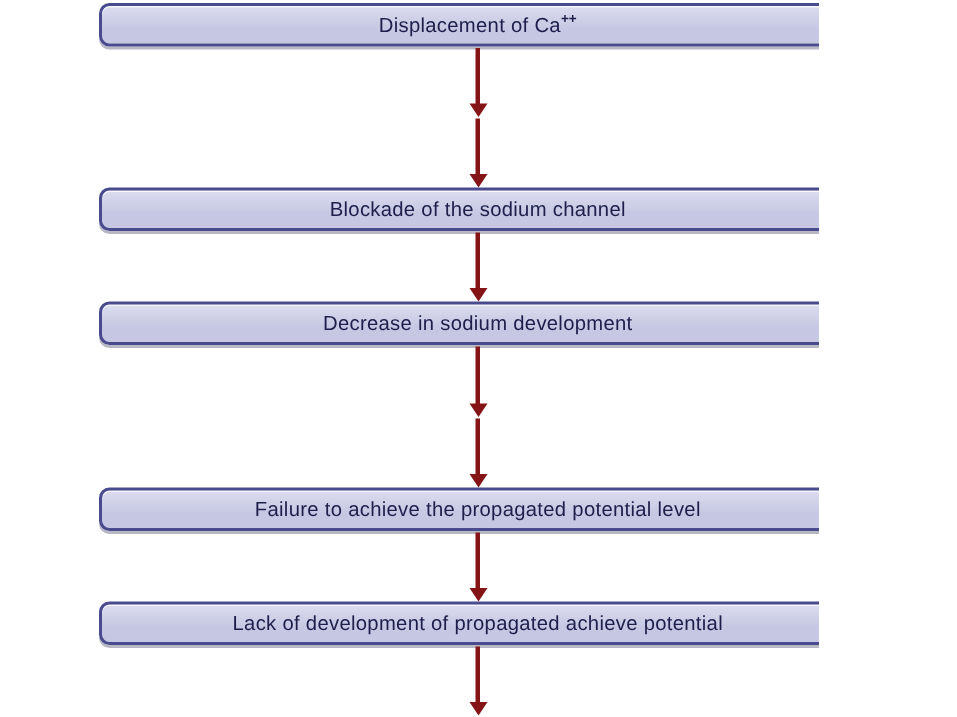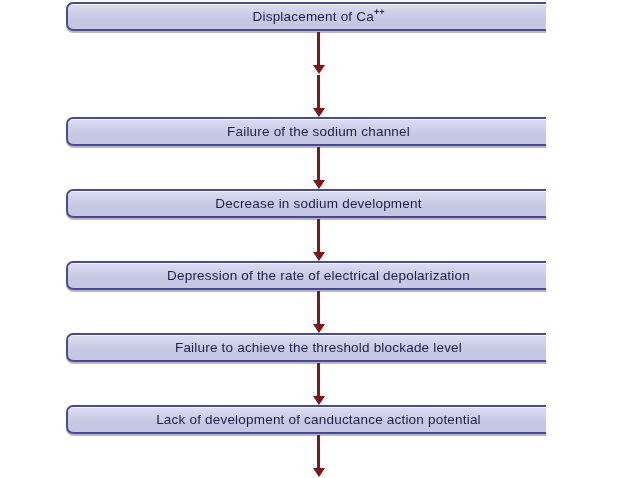--- a/index.html
+++ b/index.html
@@ -75,48 +75,45 @@
       </div>
       <div class="arrow">
         <div class="shaft"></div>
         <div class="head"></div>
       </div>
       <div class="arrow">
         <div class="shaft"></div>
         <div class="head"></div>
       </div>
       <div class="box">
-        <span>Failure of the sodium channel</span>
+        <span>Blockade of the sodium channel</span>
       </div>
       <div class="arrow">
         <div class="shaft"></div>
         <div class="head"></div>
       </div>
       <div class="box">
         <span>Decrease in sodium development</span>
       </div>
       <div class="arrow">
         <div class="shaft"></div>
         <div class="head"></div>
       </div>
+      <div class="arrow">
+        <div class="shaft"></div>
+        <div class="head"></div>
+      </div>
       <div class="box">
-        <span>Depression of the rate of electrical depolarization</span>
+        <span>Failure to achieve the propagated potential level</span>
       </div>
       <div class="arrow">
         <div class="shaft"></div>
         <div class="head"></div>
       </div>
       <div class="box">
-        <span>Failure to achieve the threshold blockade level</span>
-      </div>
-      <div class="arrow">
-        <div class="shaft"></div>
-        <div class="head"></div>
-      </div>
-      <div class="box">
-        <span>Lack of development of canductance action potential</span>
+        <span>Lack of development of propagated achieve potential</span>
       </div>
       <div class="arrow">
         <div class="shaft"></div>
         <div class="head"></div>
       </div>
     </div>
 </div>
 
 </body></html>

